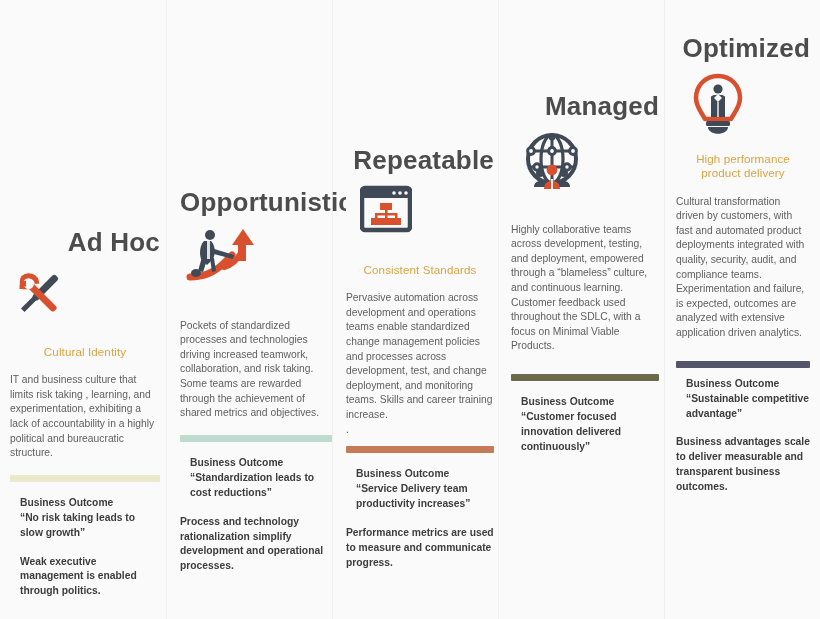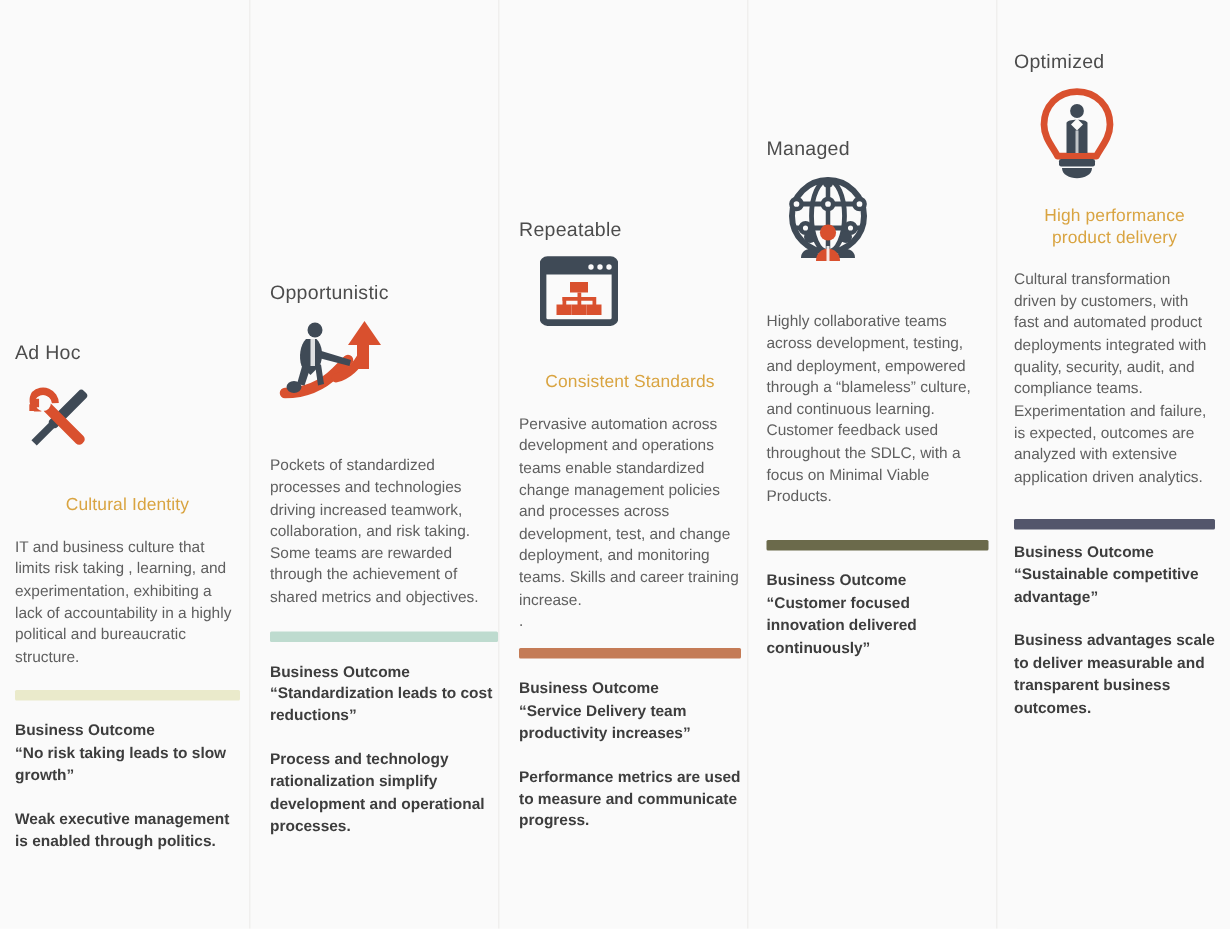--- a/index.html
+++ b/index.html
@@ -25,26 +25,27 @@
     background: #fafafa;
   }
   .col-sep {
     position: absolute;
     top: 0;
     bottom: 0;
     width: 1px;
     background: #f0efee;
   }
   .stage-title {
-    font-size: 13px;
+    font-size: 26px;
     color: #4c4c4c;
-    font-weight: 400;
+    font-weight: 700;
     letter-spacing: 0.2px;
     line-height: 1.1;
     white-space: nowrap;
+    text-align: right;
   }
   .icon-wrap {
     margin-top: 10px;
     height: 58px;
     display: block;
   }
   .icon-wrap svg {
     display: block;
   }
   .sub-head {
@@ -64,20 +65,21 @@
   .divider {
     height: 7px;
     border-radius: 1px;
     margin: 0;
   }
   .outcome {
     font-size: 10.3px;
     color: #3d3d3d;
     font-weight: bold;
     line-height: 1.45;
+    margin-left: 10px;
   }
   .closing {
     font-size: 10.3px;
     color: #3d3d3d;
     font-weight: bold;
     line-height: 1.45;
   }
   .spacer-sm { height: 9px; }
   .spacer-md { height: 14px; }
   .spacer-lg { height: 20px; }

